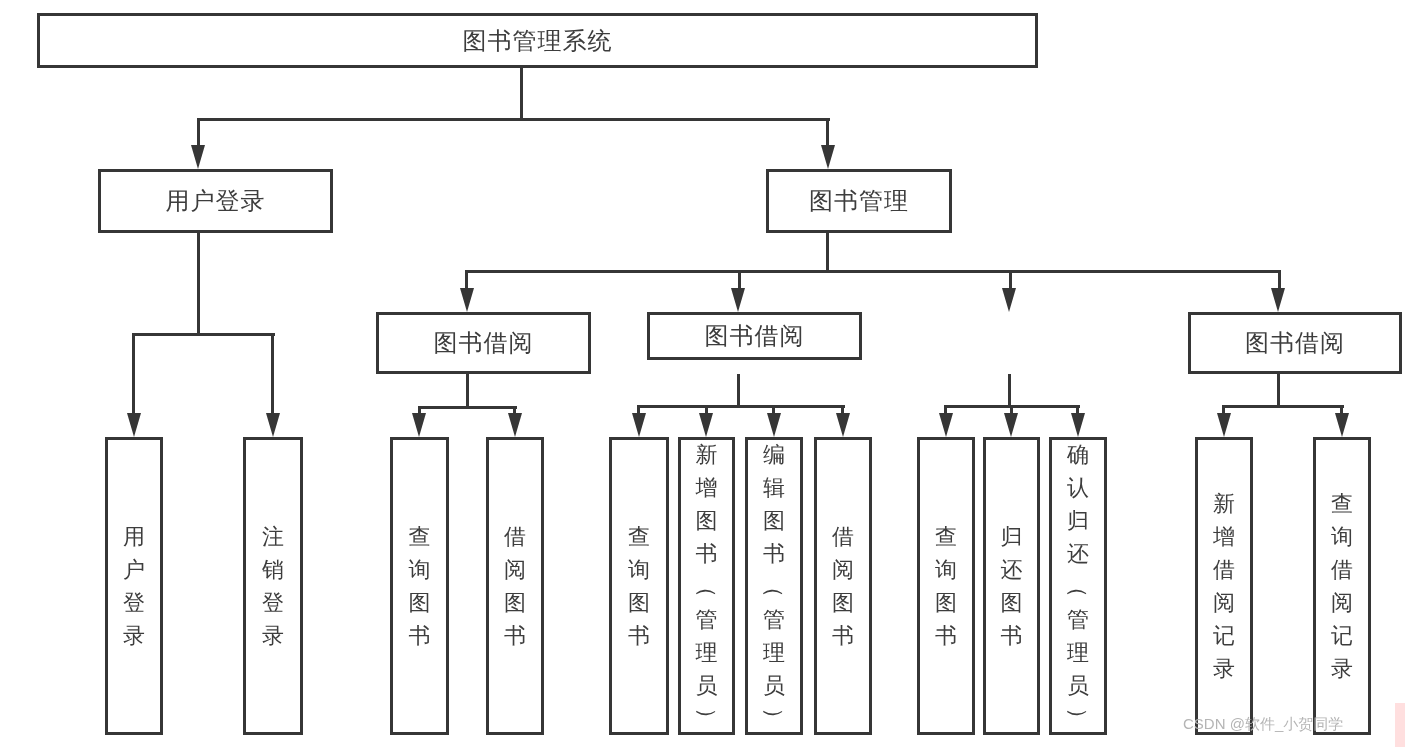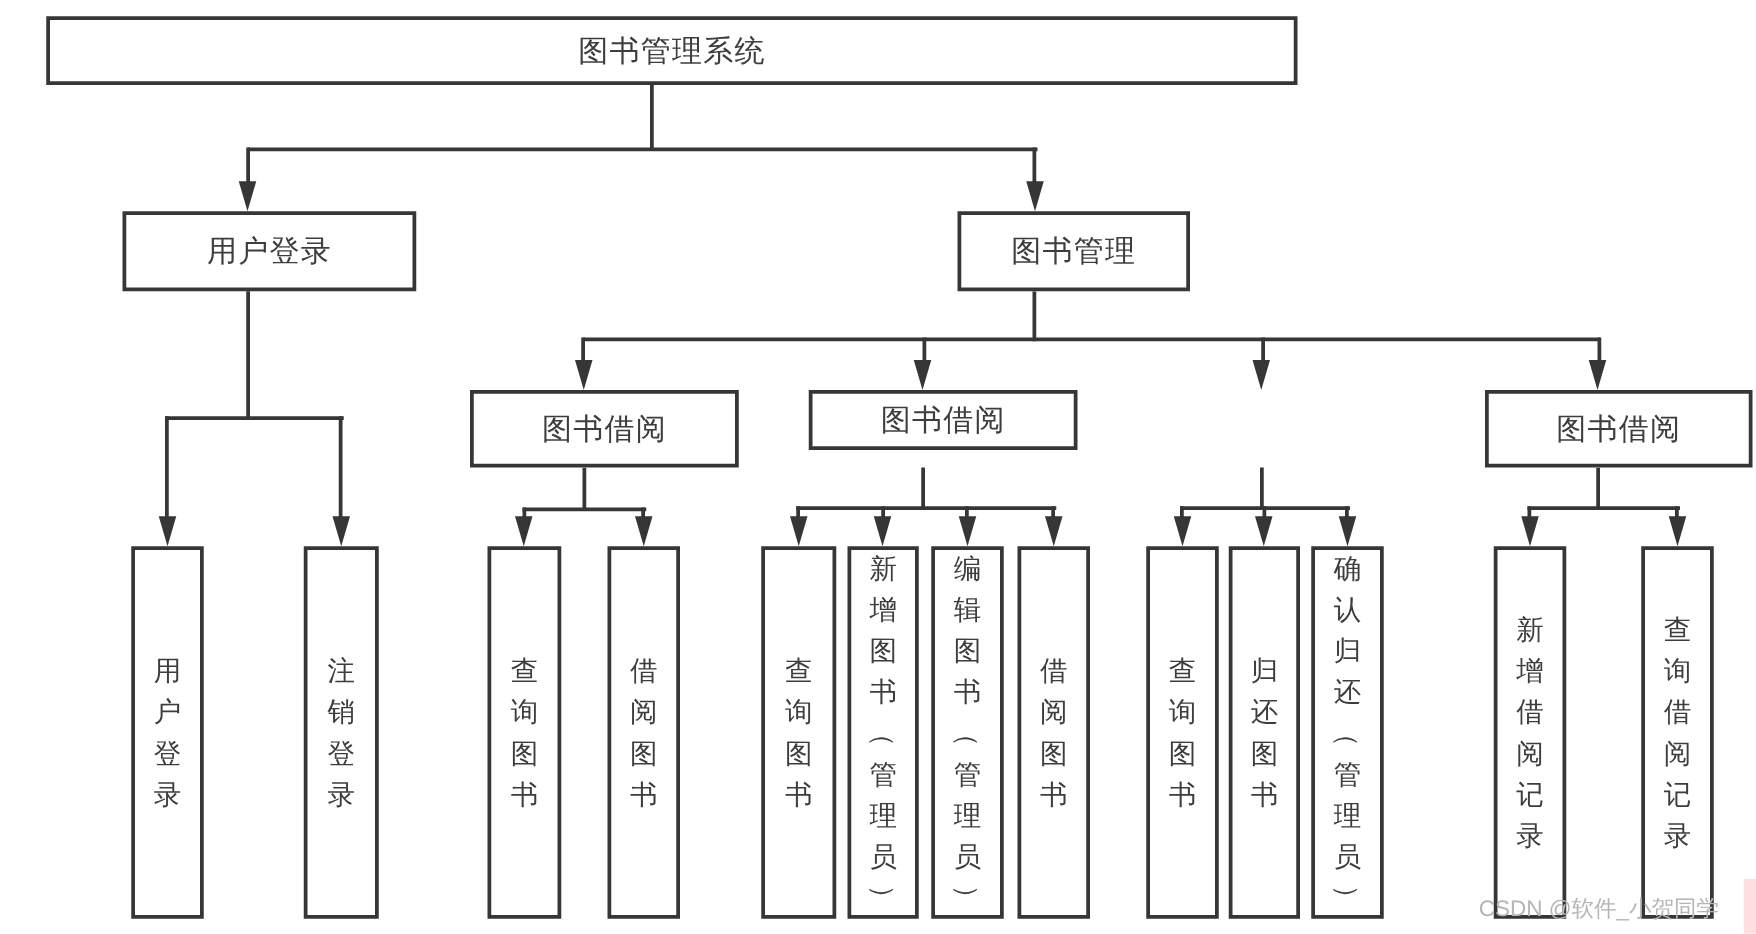--- a/index.html
+++ b/index.html
@@ -41,21 +41,21 @@
   .carrow{
     position:absolute;width:0;height:0;
     border-left:7px solid transparent;
     border-right:7px solid transparent;
     border-top:24px solid #363636;
     z-index:1;
   }
   .watermark{
     position:absolute;
     left:1183px;top:715px;
-    font-size:18px;
+    font-size:15px;
     color:#b5b5b5;
     white-space:nowrap;
     z-index:3;
   }
   .corner-tint{
     position:absolute;
     right:0;top:703px;width:10px;height:44px;
     background:rgba(255,185,185,0.45);
     z-index:0;
   }

